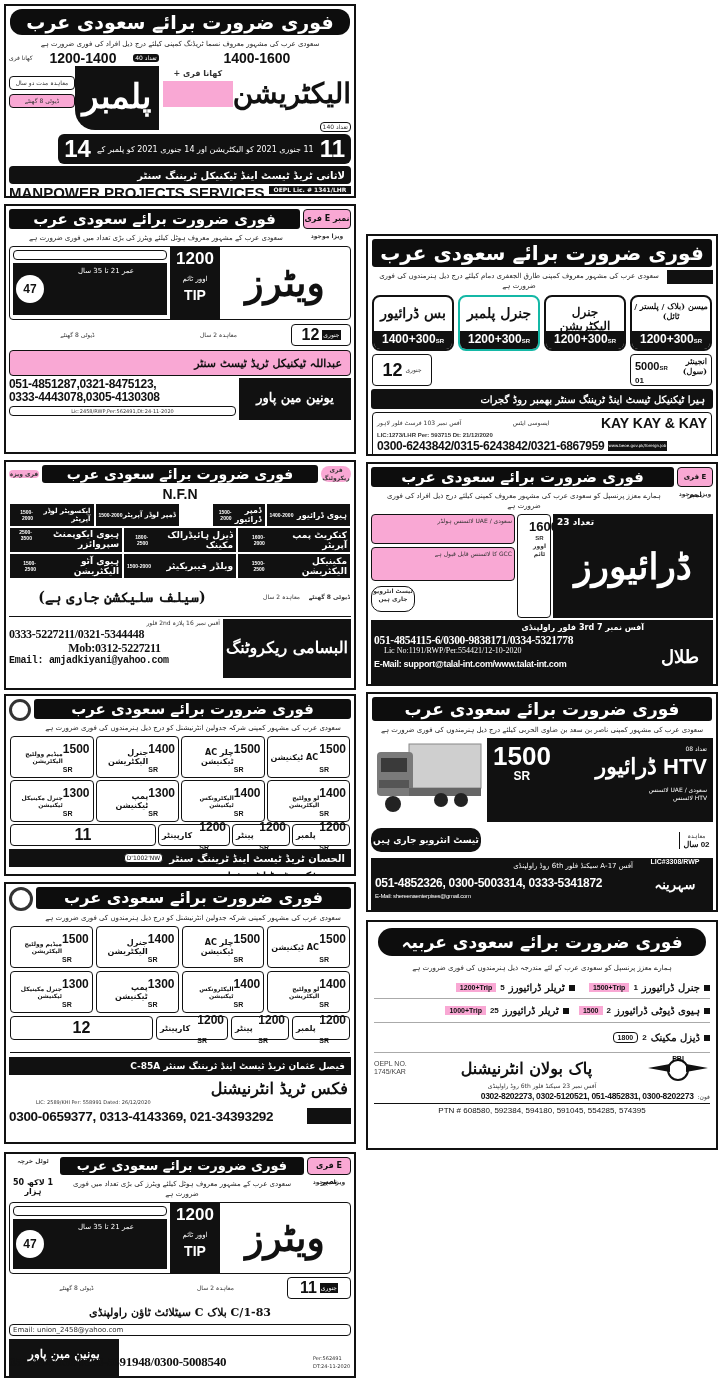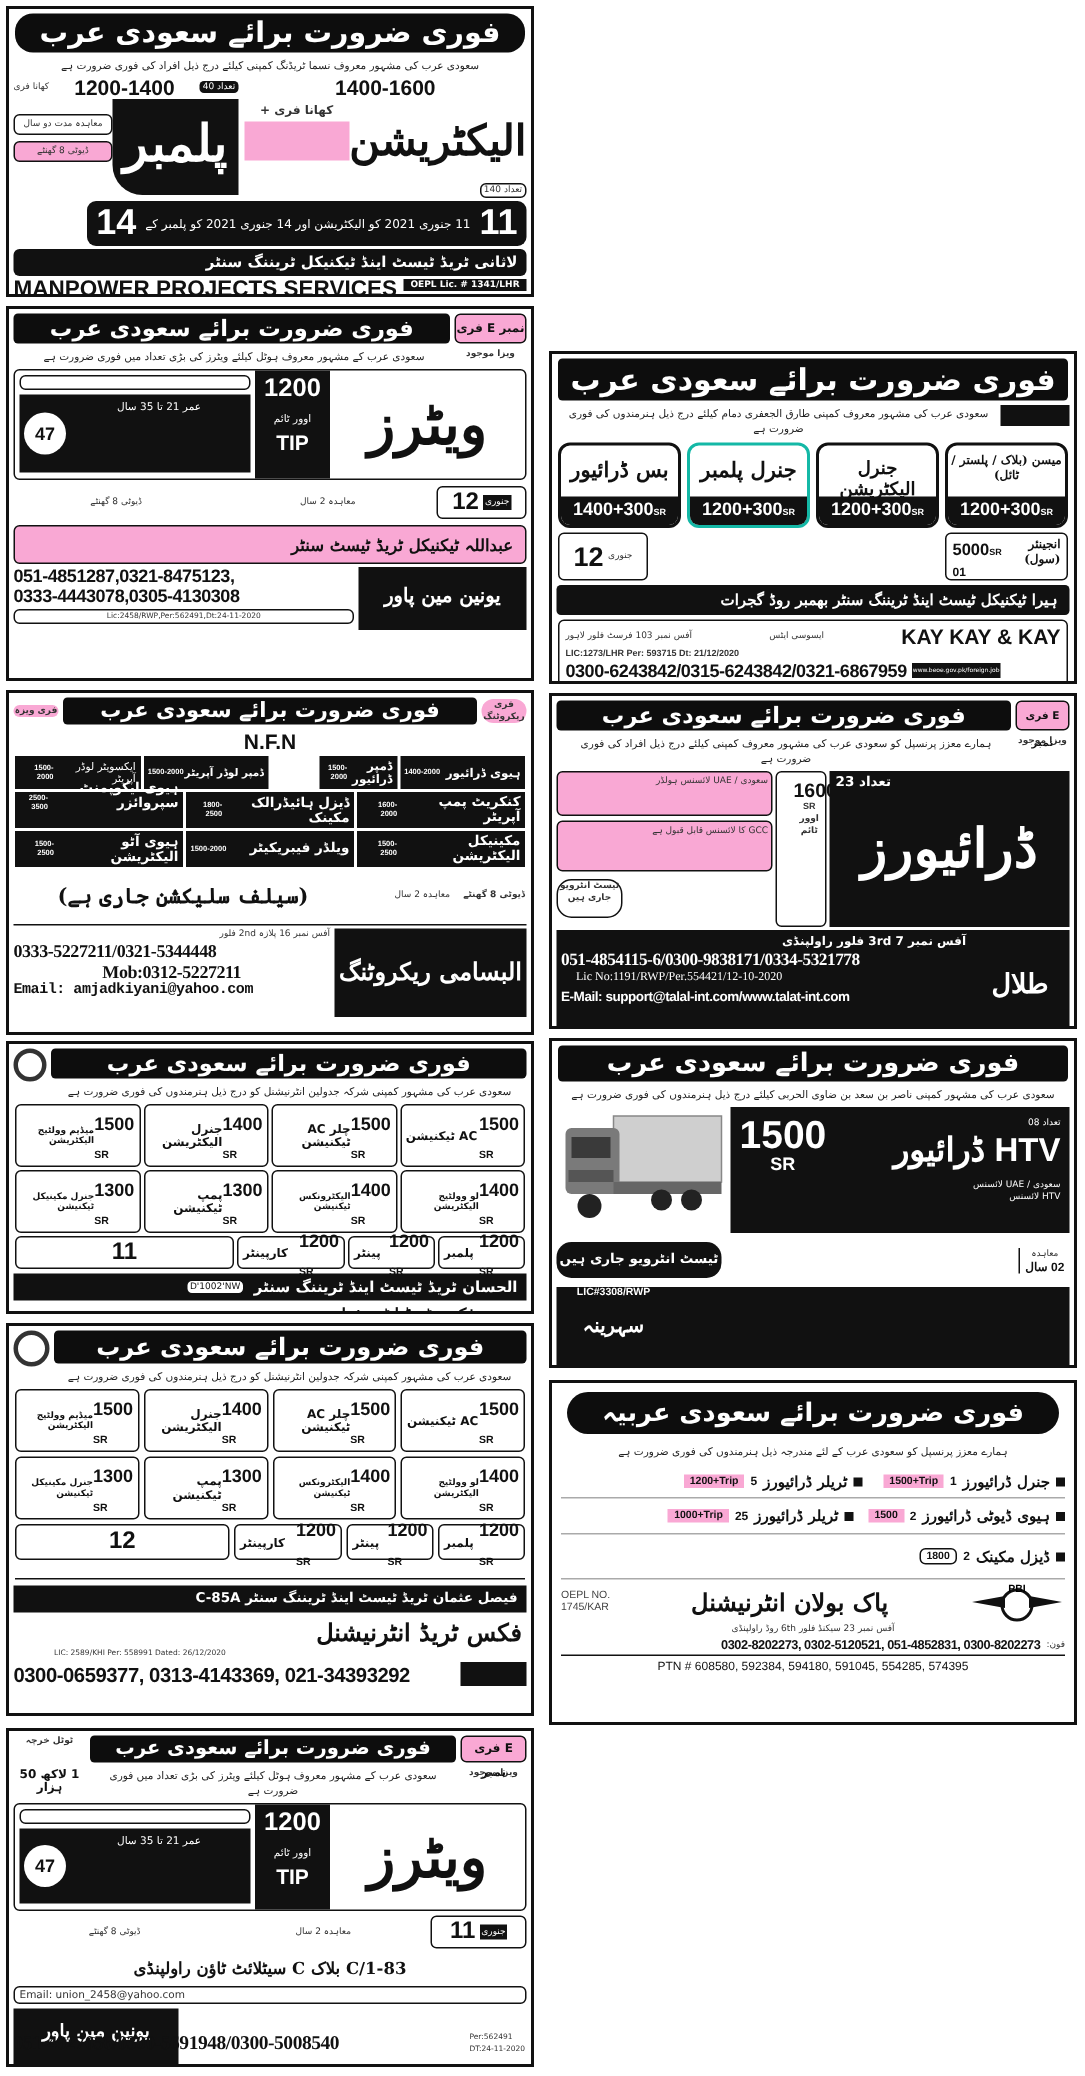--- a/index.html
+++ b/index.html
@@ -149,34 +149,34 @@
         </div>
       <div class="blk" style="height:22px;padding:1px 3px;display:flex;justify-content:space-between;align-items:center;margin-left:32px;">
           <span style="font-size:8px;font-weight:bold;">ڈمپر ڈرائیور</span>
           <span class="mono" style="font-size:5px;">1500-2000</span>
         </div>
       <div class="blk" style="height:22px;padding:1px 3px;display:flex;justify-content:space-between;align-items:center;">
           <span style="font-size:7px;font-weight:bold;">ڈمپر لوڈر آپریٹر</span>
           <span class="mono" style="font-size:5px;">1500-2000</span>
         </div>
       <div class="blk" style="height:22px;padding:1px 3px;display:flex;justify-content:space-between;align-items:center;">
-          <span style="font-size:7px;font-weight:normal;">ایکسویٹر لوڈر آپریٹر</span>
+          <span style="font-size:7px;font-weight:bold;">ایکسویٹر لوڈر آپریٹر</span>
           <span class="mono" style="font-size:5px;">1500-2000</span>
         </div>
     </div>
     <div style="margin:2px 4px;display:grid;grid-template-columns:repeat(3,1fr);gap:2px;direction:rtl;">
       <div class="blk" style="height:24px;padding:1px 3px;display:flex;justify-content:space-between;align-items:center;">
           <span style="font-size:9px;font-weight:bold;">کنکریٹ پمپ آپریٹر</span>
           <span class="mono" style="font-size:5px;">1600-2000</span>
         </div>
       <div class="blk" style="height:24px;padding:1px 3px;display:flex;justify-content:space-between;align-items:center;">
           <span style="font-size:9px;font-weight:bold;">ڈیزل ہائیڈرالک مکینک</span>
           <span class="mono" style="font-size:5px;">1800-2500</span>
         </div>
-      <div class="blk" style="height:24px;padding:11px 3px;display:flex;justify-content:space-between;align-items:flex-end;">
+      <div class="blk" style="height:24px;padding:1px 3px;display:flex;justify-content:space-between;align-items:flex-start;">
           <span style="font-size:9px;font-weight:bold;">ہیوی ایکوپمنٹ سپروائزر</span>
           <span class="mono" style="font-size:5px;">2500-3500</span>
         </div>
       <div class="blk" style="height:24px;padding:1px 3px;display:flex;justify-content:space-between;align-items:center;">
           <span style="font-size:9px;font-weight:bold;">مکینیکل الیکٹریشن</span>
           <span class="mono" style="font-size:5px;">1500-2500</span>
         </div>
       <div class="blk" style="height:24px;padding:1px 3px;display:flex;justify-content:space-between;align-items:center;">
           <span style="font-size:9px;font-weight:bold;">ویلڈر فیبریکیٹر</span>
           <span class="mono" style="font-size:5px;">1500-2000</span>
@@ -522,20 +522,25 @@
     </div>
     <div class="flex" style="margin:3px;height:30px;gap:4px;align-items:center;">
       <div class="blk rtl center" style="width:110px;height:24px;line-height:24px;border-radius:10px;font-size:9px;font-weight:bold;">ٹیسٹ انٹرویو جاری ہیں</div>
       <div class="tiny" style="flex:1;"></div>
       <div class="rtl center" style="width:34px;border-left:1px solid #111;">
         <div class="tiny">معاہدہ</div>
         <div class="mono" style="font-size:8px;">02 سال</div>
       </div>
     </div>
     <div class="blk flex" style="margin:3px;height:66px;">
+      <div style="flex:1;padding:4px;">
+        <div class="rtl" style="font-size:7px;">آفس 17-A سیکنڈ فلور 6th روڈ راولپنڈی</div>
+        <div class="phone" style="font-size:12px;margin-top:6px;">051-4852326, 0300-5003314, 0333-5341872</div>
+        <div class="phone" style="font-size:6px;margin-top:3px;font-weight:normal;">E-Mail: shereenaenterpises@gmail.com</div>
+      </div>
       <div style="width:76px;text-align:center;">
         <div class="mono" style="font-size:7px;">LIC#3308/RWP</div>
         <div class="big-ur" style="font-size:13px;line-height:40px;">سہرینہ انٹرپرائزز</div>
       </div>
     </div>
   </div>
 
   <div class="ad" style="left:4px;top:920px;width:352px;height:230px;">
     <div class="bar" style="font-size:17px;height:28px;line-height:28px;border-radius:14px;margin:6px 10px;">فوری ضرورت برائے سعودی عربیہ</div>
     <div class="sub" style="margin-top:4px;">ہمارے معزز پرنسپل کو سعودی عرب کے لئے مندرجہ ذیل ہنرمندوں کی فوری ضرورت ہے</div>

